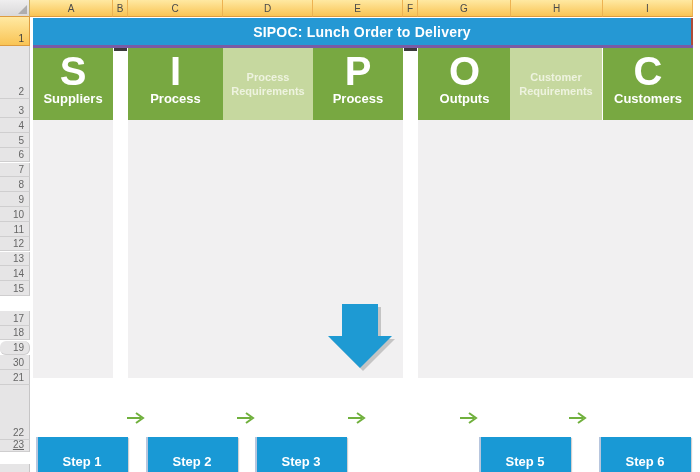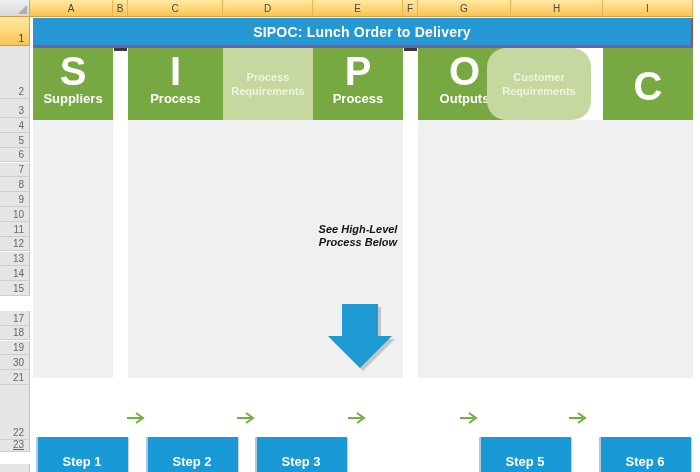--- a/index.html
+++ b/index.html
@@ -48,21 +48,20 @@
     <div class="bodycol" style="left: 603px; width: 90px;"></div>
     <div class="bodycol" style="left: 511px; width: 92px;"></div>
     <div class="bodycol" style="left: 418px; width: 93px;"></div>
     <div class="bodycol" style="left: 313px; width: 90px;"></div>
     <div class="bodycol" style="left: 223px; width: 90px;"></div>
     <div class="bodycol" style="left: 128px; width: 95px;"></div>
     <div class="bodycol" style="left: 33px; width: 80px;"></div>
 
   <div class="titlebar">SIPOC: Lunch Order to Delivery</div>
   <div class="purpleline"></div>
-  <div class="note">See High-Level Process Below</div>
 
   <svg class="bigarrow" width="71" height="69" viewBox="0 0 71 69">
     <polygon points="20,3 56,3 56,35 70,35 38,67 6,35 20,35" fill="#8f8f8f" opacity="0.45"></polygon>
     <polygon points="17,0 53,0 53,32 67,32 35,64 3,32 17,32" fill="#1E9AD3"></polygon>
   </svg>
 
   <div class="corner">
     <div class="tri"></div>
   </div>
 
@@ -140,21 +139,21 @@
     </div>
     <div class="rowhead" style="top: 296px; height: 14.8333px; margin-top: 24px;">
       <span>16</span>
     </div>
     <div class="rowhead" style="top: 310.833px; height: 14.8333px;">
       <span>17</span>
     </div>
     <div class="rowhead" style="top: 325.667px; height: 14.8333px;">
       <span>18</span>
     </div>
-    <div class="rowhead" style="top: 340.5px; height: 14.8333px;">
+    <div class="rowhead" style="top: 340.5px; height: 14.8333px; border-radius: 6px;">
       <span>19</span>
     </div>
     <div class="rowhead" style="top: 355.333px; height: 14.8333px;">
       <span>30</span>
     </div>
     <div class="rowhead" style="top: 370.167px; height: 14.8333px;">
       <span>21</span>
     </div>
     <div class="rowhead" style="top: 385px; height: 55px;">
       <span>22</span>
@@ -179,25 +178,26 @@
     <div class="block green" style="left: 313px; width: 90px;">
       <div class="big">P</div>
       <div class="lbl">Process</div>
     </div>
     <div class="block green" style="left: 418px; width: 93px;">
       <div class="big">O</div>
       <div class="lbl">Outputs</div>
     </div>
     <div class="block green" style="left: 603px; width: 90px;">
       <div class="big">C</div>
+      <div class="lbl">Customers</div>
     </div>
     <div class="block light" style="left: 223px; width: 90px;">
       <span>Process Requirements</span>
     </div>
-    <div class="block light" style="left: 487px; width: 104px; border-radius: 19px;">
+    <div class="block light" style="left: 510px; width: 92px;">
       <span>Customer Requirements</span>
     </div>
     <div class="step" style="left: 36px;">
       <span>Step 1</span>
     </div>
     <svg class="steparrow" width="20" height="14" viewBox="0 0 20 14" style="left: 137px;">
       <path d="M0 7 H14" stroke="#70B03D" stroke-width="2" fill="none"></path>
       <path d="M9 2 L16 7 L9 12" stroke="#70B03D" stroke-width="2" fill="none"></path>
     </svg>
     <div class="step" style="left: 146px;">

